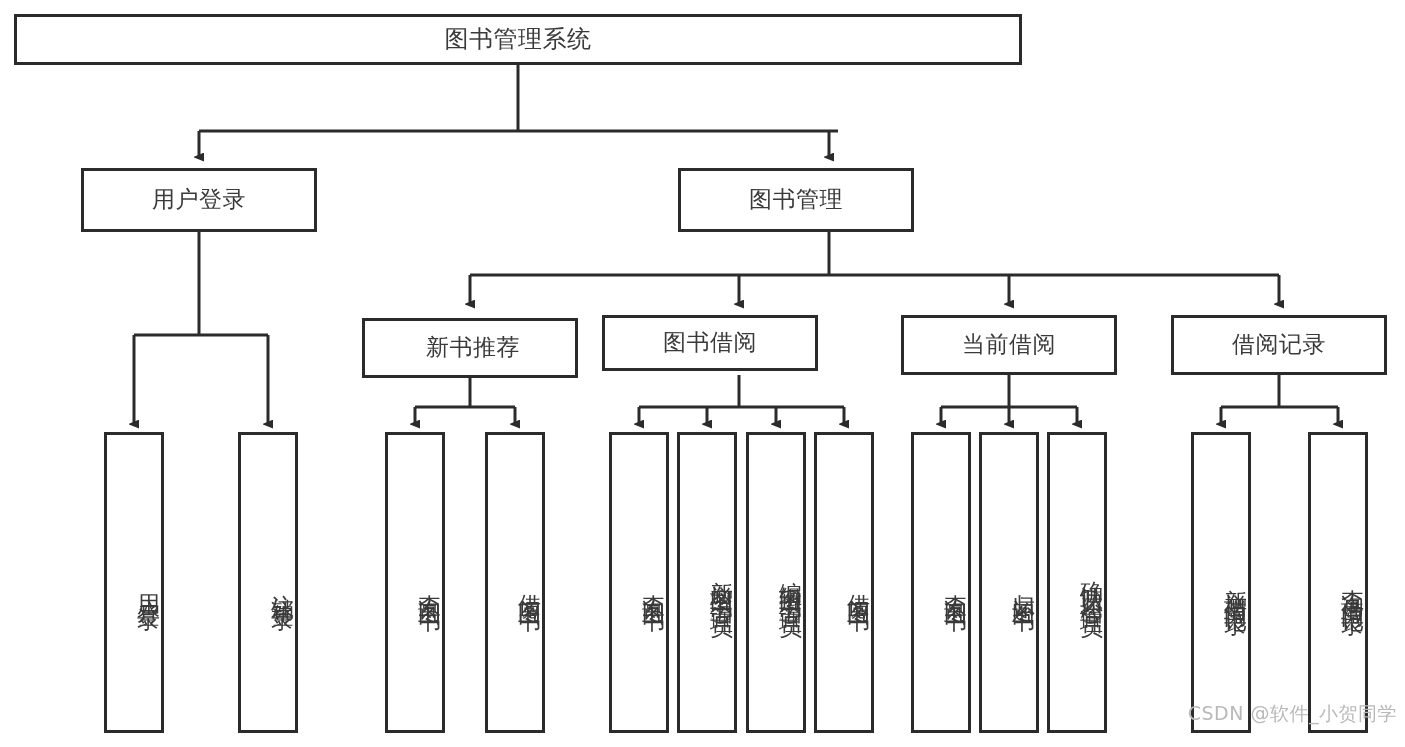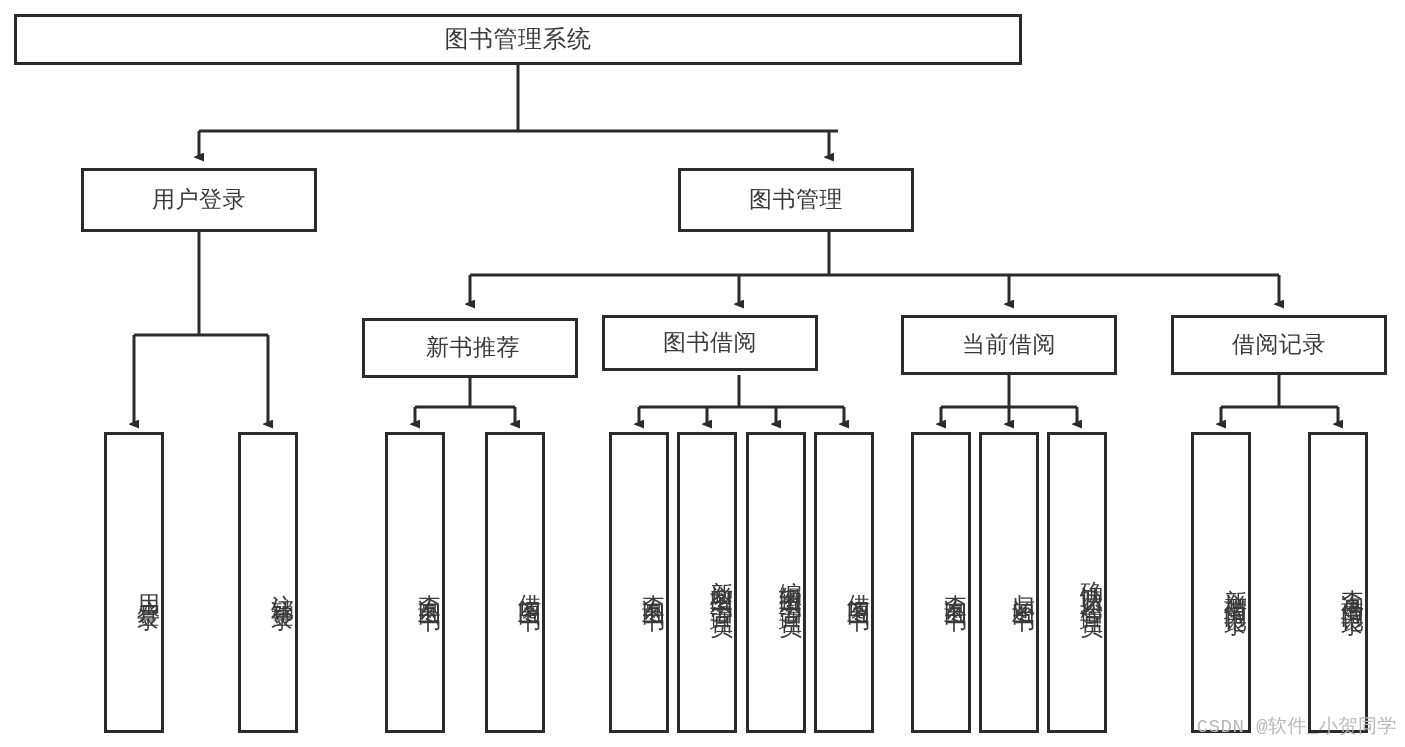--- a/index.html
+++ b/index.html
@@ -52,27 +52,26 @@
     letter-spacing: 5px;
     line-height: 1.05;
     padding-top: 6px;
     align-items: flex-start;
     justify-content: center;
     text-align: left;
   }
   .watermark {
     position: absolute;
     right: 8px;
-    bottom: 8px;
+    bottom: 20px;
     font-size: 19px;
     color: #b9b9b9;
     letter-spacing: 0.5px;
     white-space: nowrap;
     z-index: 3;
-    font-family: Liberation Mono, monospace;
   }
 </style>
 </head>
 <body>
 
 <div id="canvas">
 
   <svg id="wires" viewBox="0 0 1405 747" xmlns="http://www.w3.org/2000/svg">
     <defs>
       <marker id="arrow" markerWidth="10" markerHeight="10" refX="4.4" refY="5" orient="auto" markerUnits="userSpaceOnUse">

